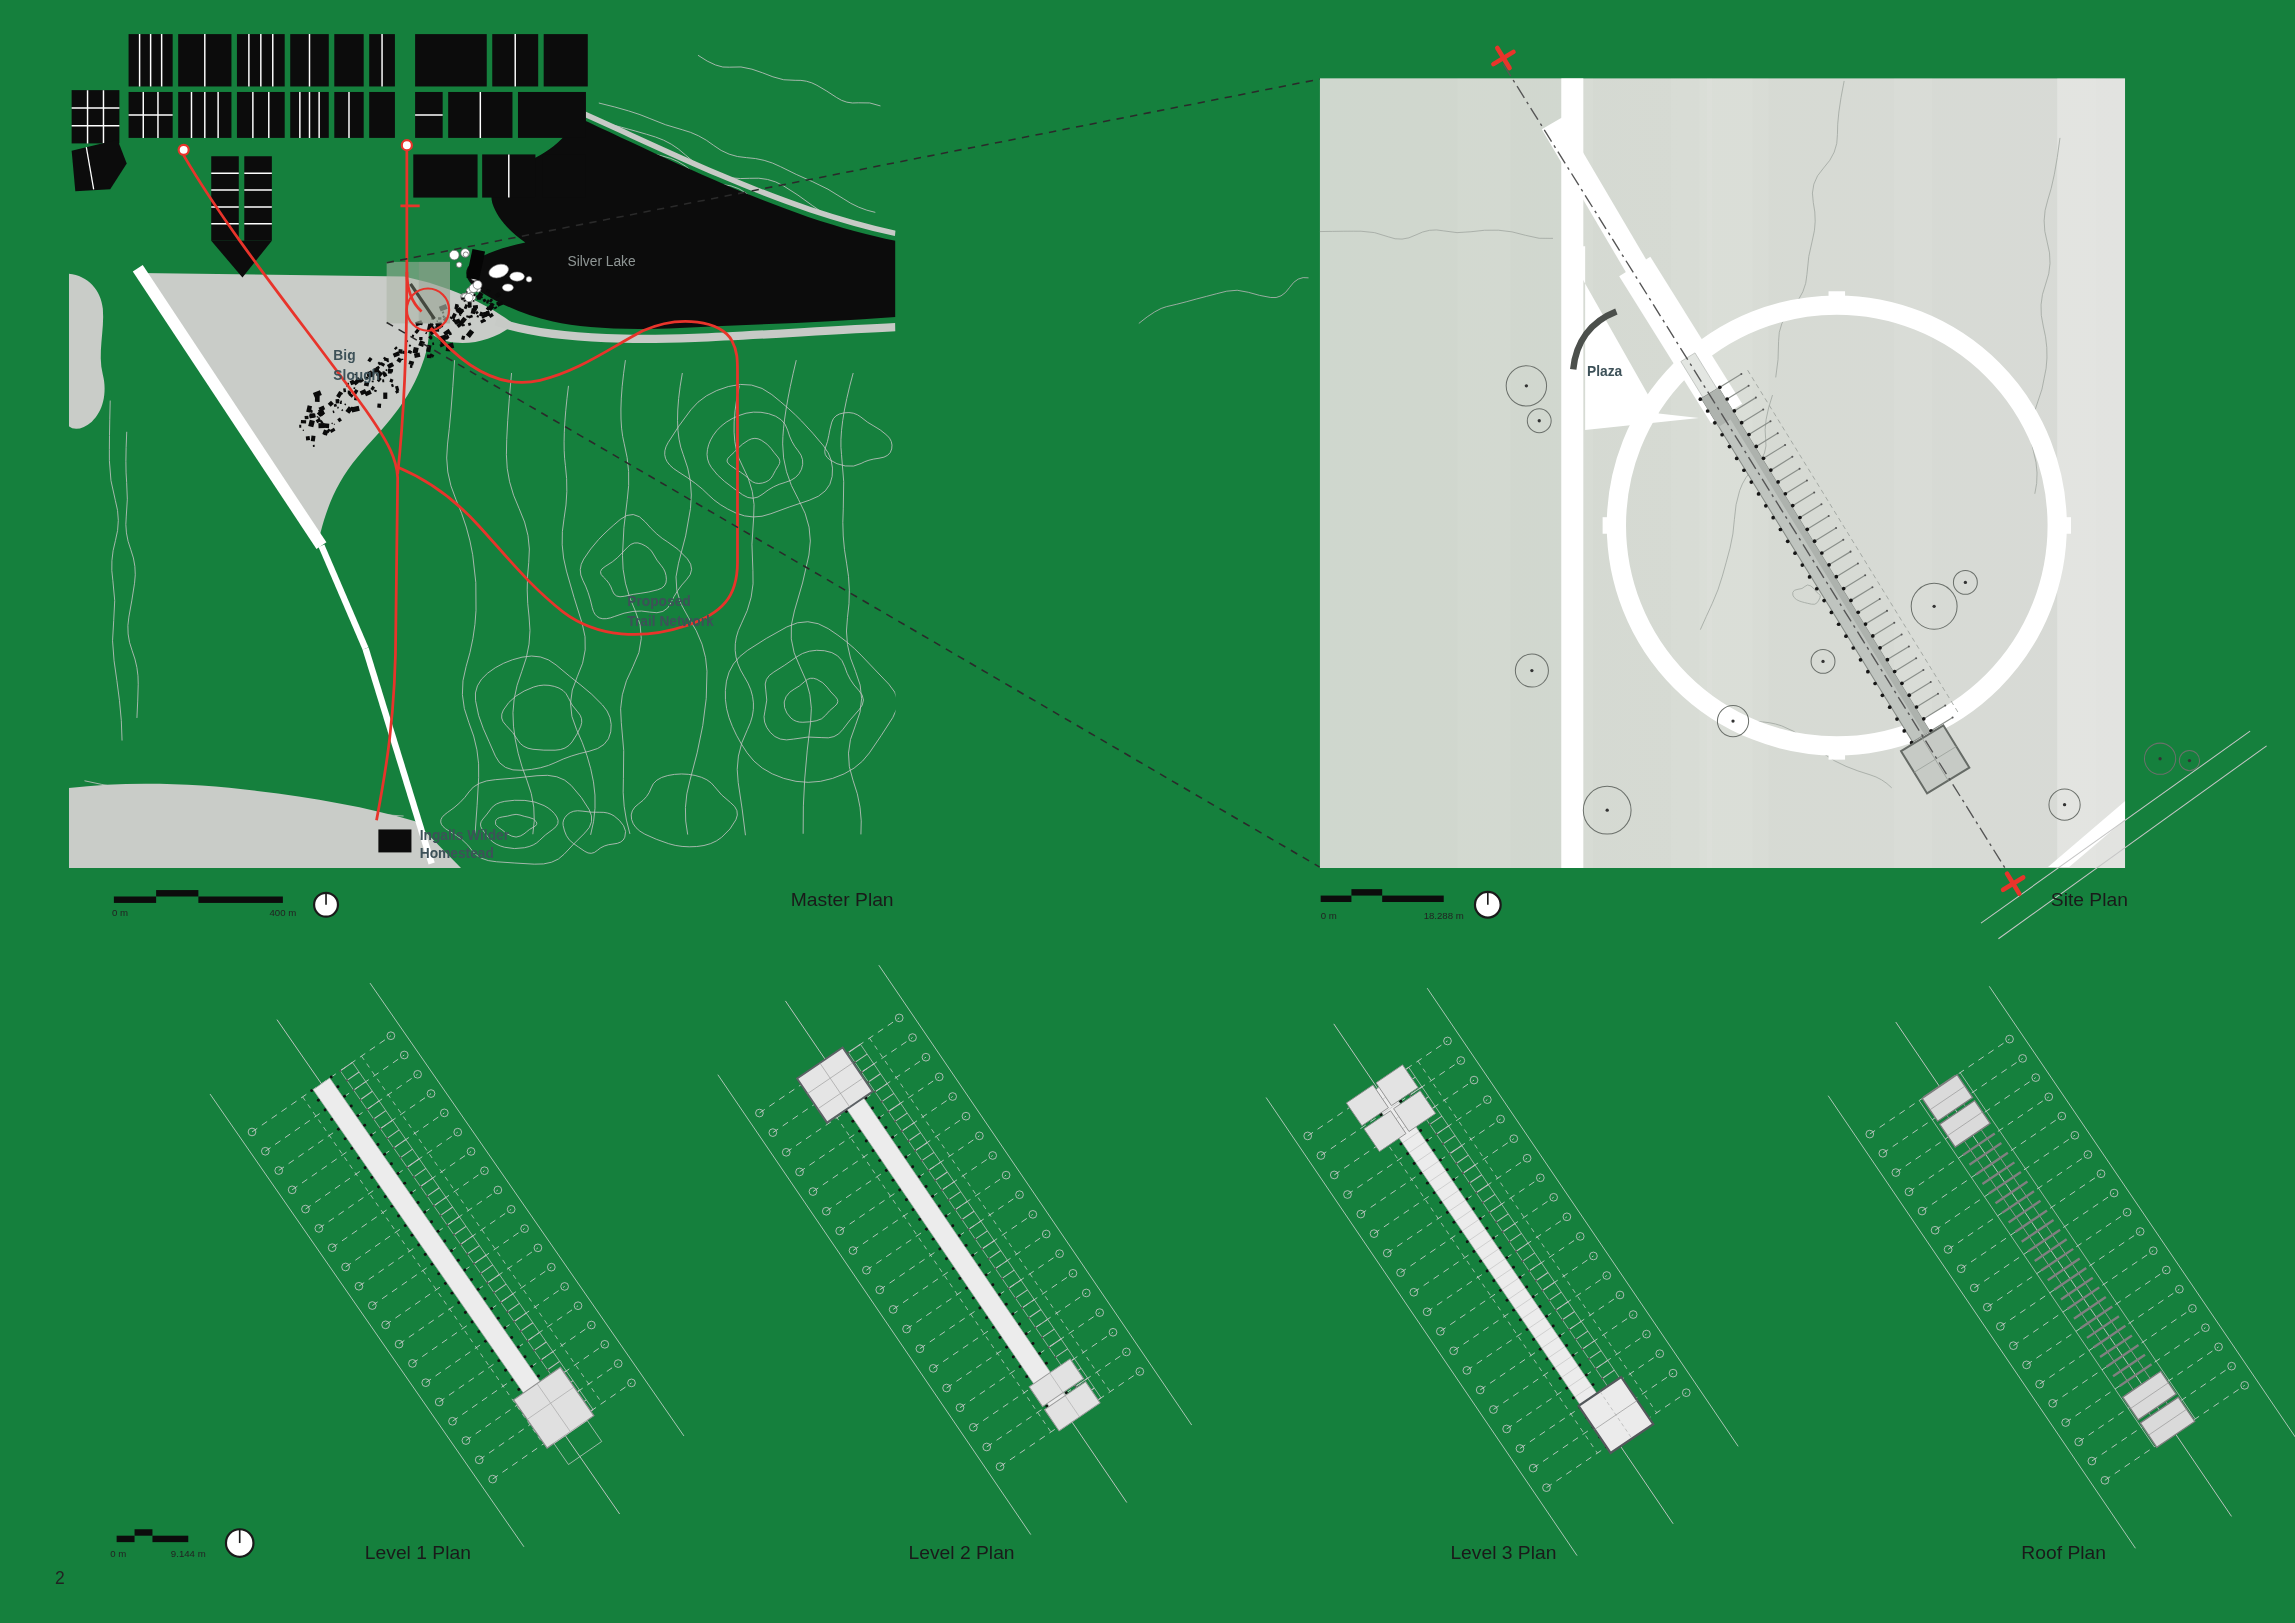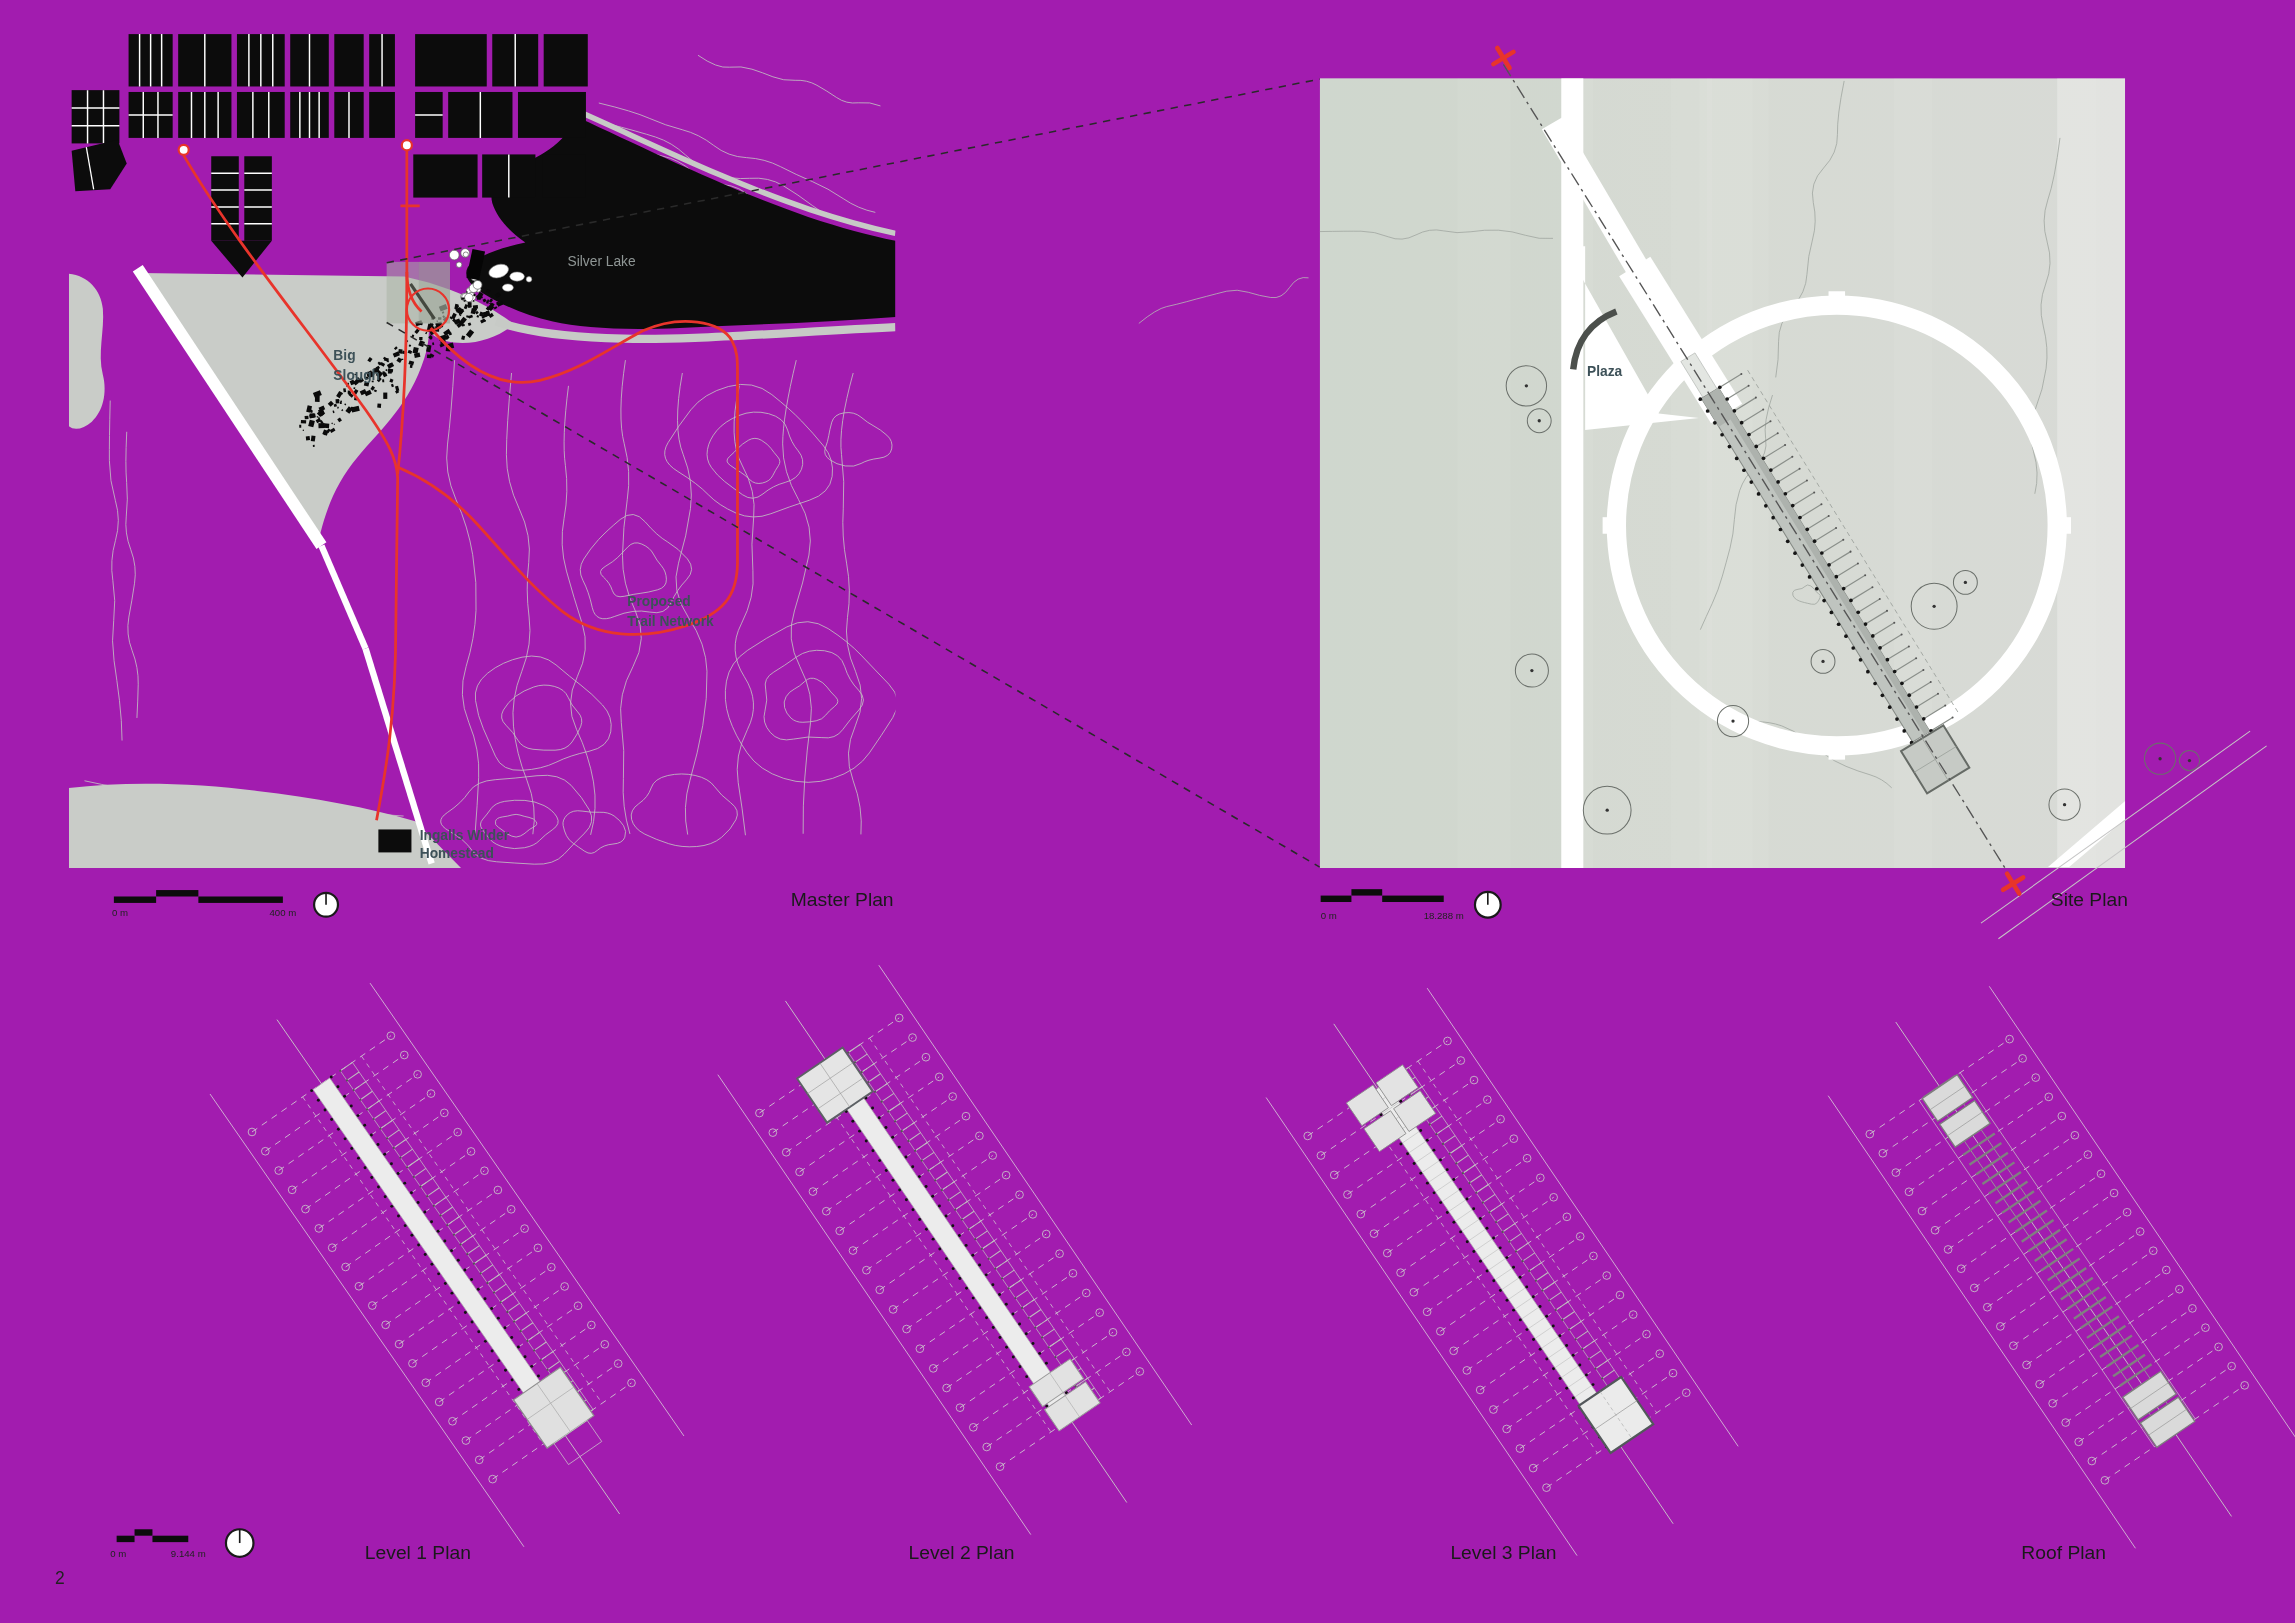--- a/index.html
+++ b/index.html
@@ -1,16 +1,16 @@
 <!DOCTYPE html>
 <html style="font-size:14.7px"><head>
 <meta charset="utf-8">
 <style>
   html,body{margin:0;padding:0;background:#ffffff;}
-  .sheet{position:relative;width:2296px;height:1624px;background:#a21caf;overflow:hidden;
+  .sheet{position:relative;width:2296px;height:1624px;background:#15803d;overflow:hidden;
          font-family:"Liberation Sans", sans-serif;}
   svg{position:absolute;left:0;top:0;}
   text{font-family:"Liberation Sans", sans-serif;}
   .title-txt{font-size:21px;fill:#1a1a1a;}
   .map-label{font-size:15px;fill:#3d5158;font-weight:600;}
   .lake-label{font-size:15px;fill:#8f9695;}
   .scale-txt{font-size:10.5px;fill:#222;}
   .page-num{font-size:19px;fill:#222;}
 </style>
 </head>

